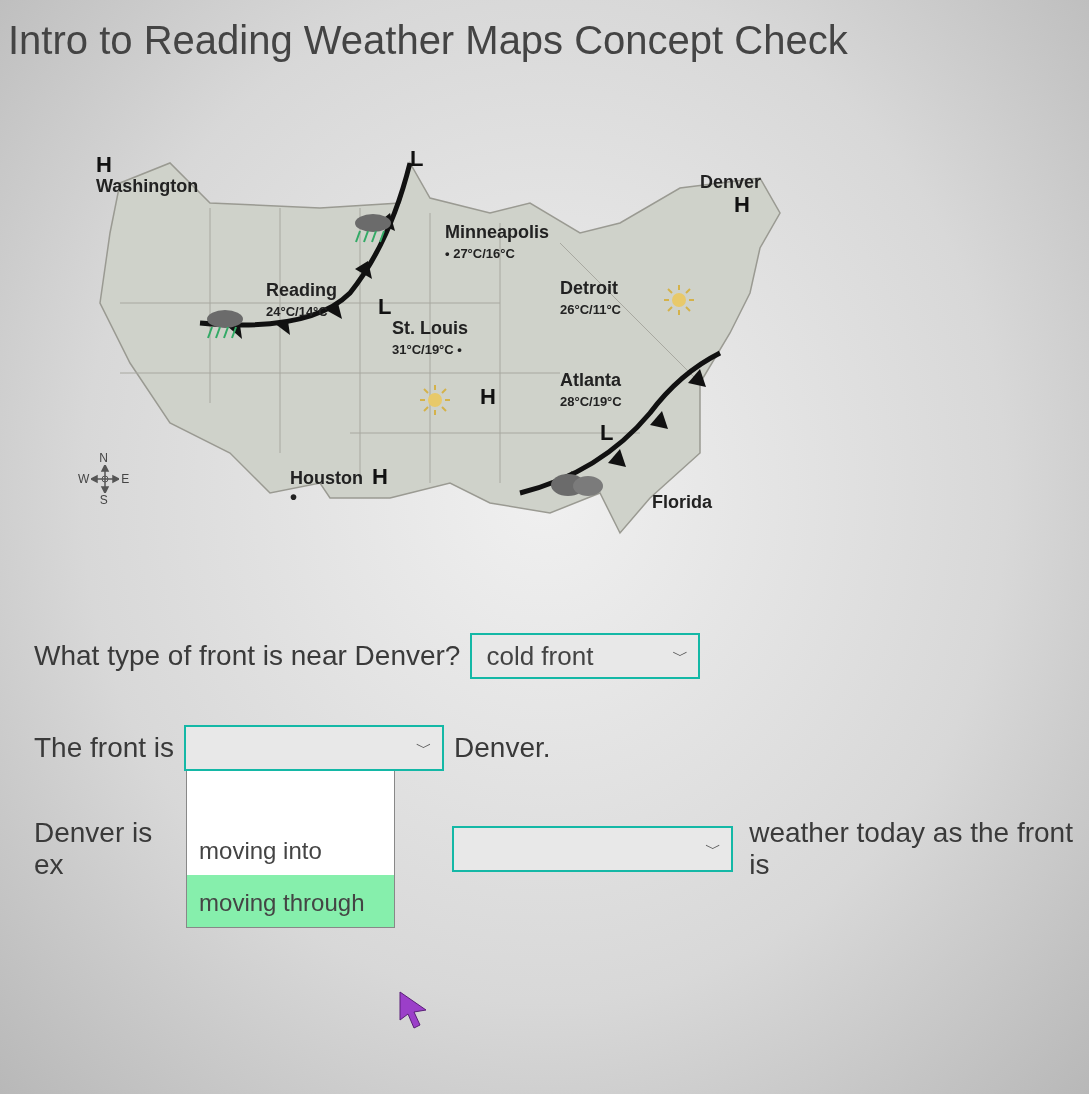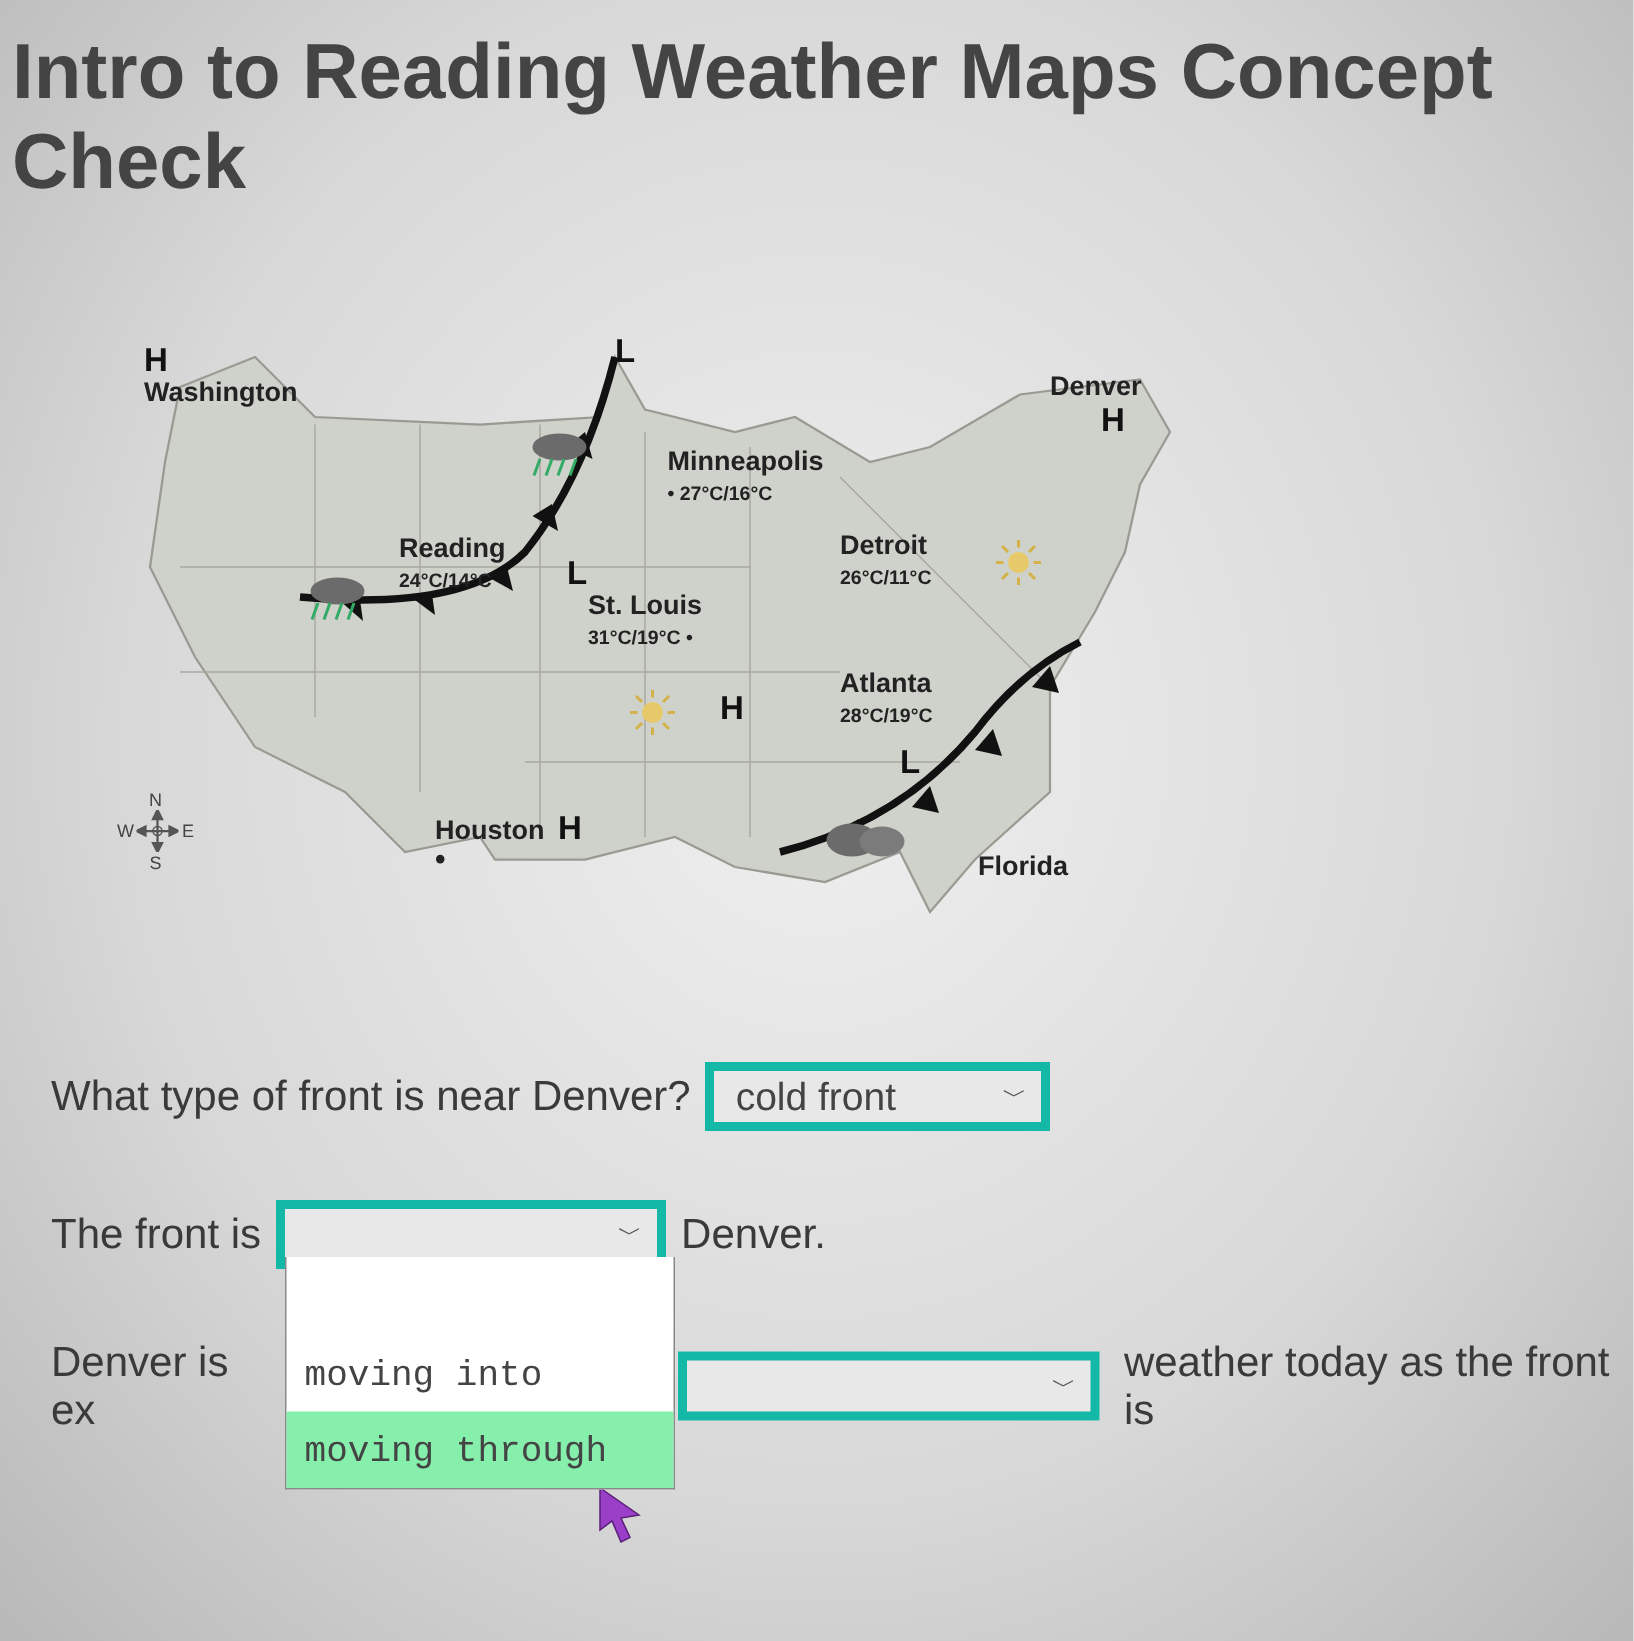--- a/index.html
+++ b/index.html
@@ -6,24 +6,24 @@
   body {
     font-family: Arial, Helvetica, sans-serif;
     width: 1089px;
     height: 1094px;
     background: radial-gradient(ellipse at 50% 45%, #f0f0f0 0%, #d8d8d8 60%, #b8b8b8 100%);
     color: #333;
     overflow: hidden;
     position: relative;
   }
   .title {
-    font-size: 52px;
+    font-size: 40px;
     color: #444;
     padding: 18px 0 0 8px;
-    font-weight: 700;
+    font-weight: 400;
   }
   .map-wrap {
     position: relative;
     width: 760px;
     height: 420px;
     margin: 90px 0 0 60px;
   }
   .map-svg { position:absolute; left:0; top:0; }
   .map-label {
     position: absolute;
@@ -36,38 +36,37 @@
   .map-label .temp { font-size: 13px; font-weight: bold; }
   .pressure { font-size: 22px; font-weight: bold; color:#111; }
   .compass {
     position:absolute; left: 18px; top: 298px;
     font-size: 12px; color:#444; text-align:center;
   }
   .question-block { margin: 60px 0 0 34px; font-size: 28px; color:#3a3a3a; }
   .q-row { display:flex; align-items:center; gap: 10px; margin-bottom: 46px; }
   .select {
     display:inline-flex; align-items:center; justify-content:space-between;
-    border: 6px solid #14b8a6; background: #e8e8e8;
+    border: 2px solid #14b8a6; background: #e8e8e8;
     height: 46px; padding: 0 10px 0 14px;
     font-size: 26px; color:#444;
     position: relative;
   }
   .select.w1 { width: 230px; }
   .select.w2 { width: 260px; }
   .select.w3 { width: 290px; }
   .chev { font-size: 16px; color:#555; }
   .dropdown {
     position:absolute;
-    left:0; top:32px;
-    width: 260px;
+    left:0; top:44px;
+    width: 209px;
     background:#fff;
     border:1px solid #888;
     border-top:none;
     z-index: 10;
-    font-family: Liberation Mono, monospace;
   }
   .dropdown .opt {
     padding: 14px 12px 10px 12px;
     font-size: 24px; color:#444;
     border-bottom: none;
   }
   .dropdown .opt.blank { height: 52px; }
   .dropdown .opt.hover { background:#86efac; }
   .row2-wrap { position: relative; }
   .cursor {

